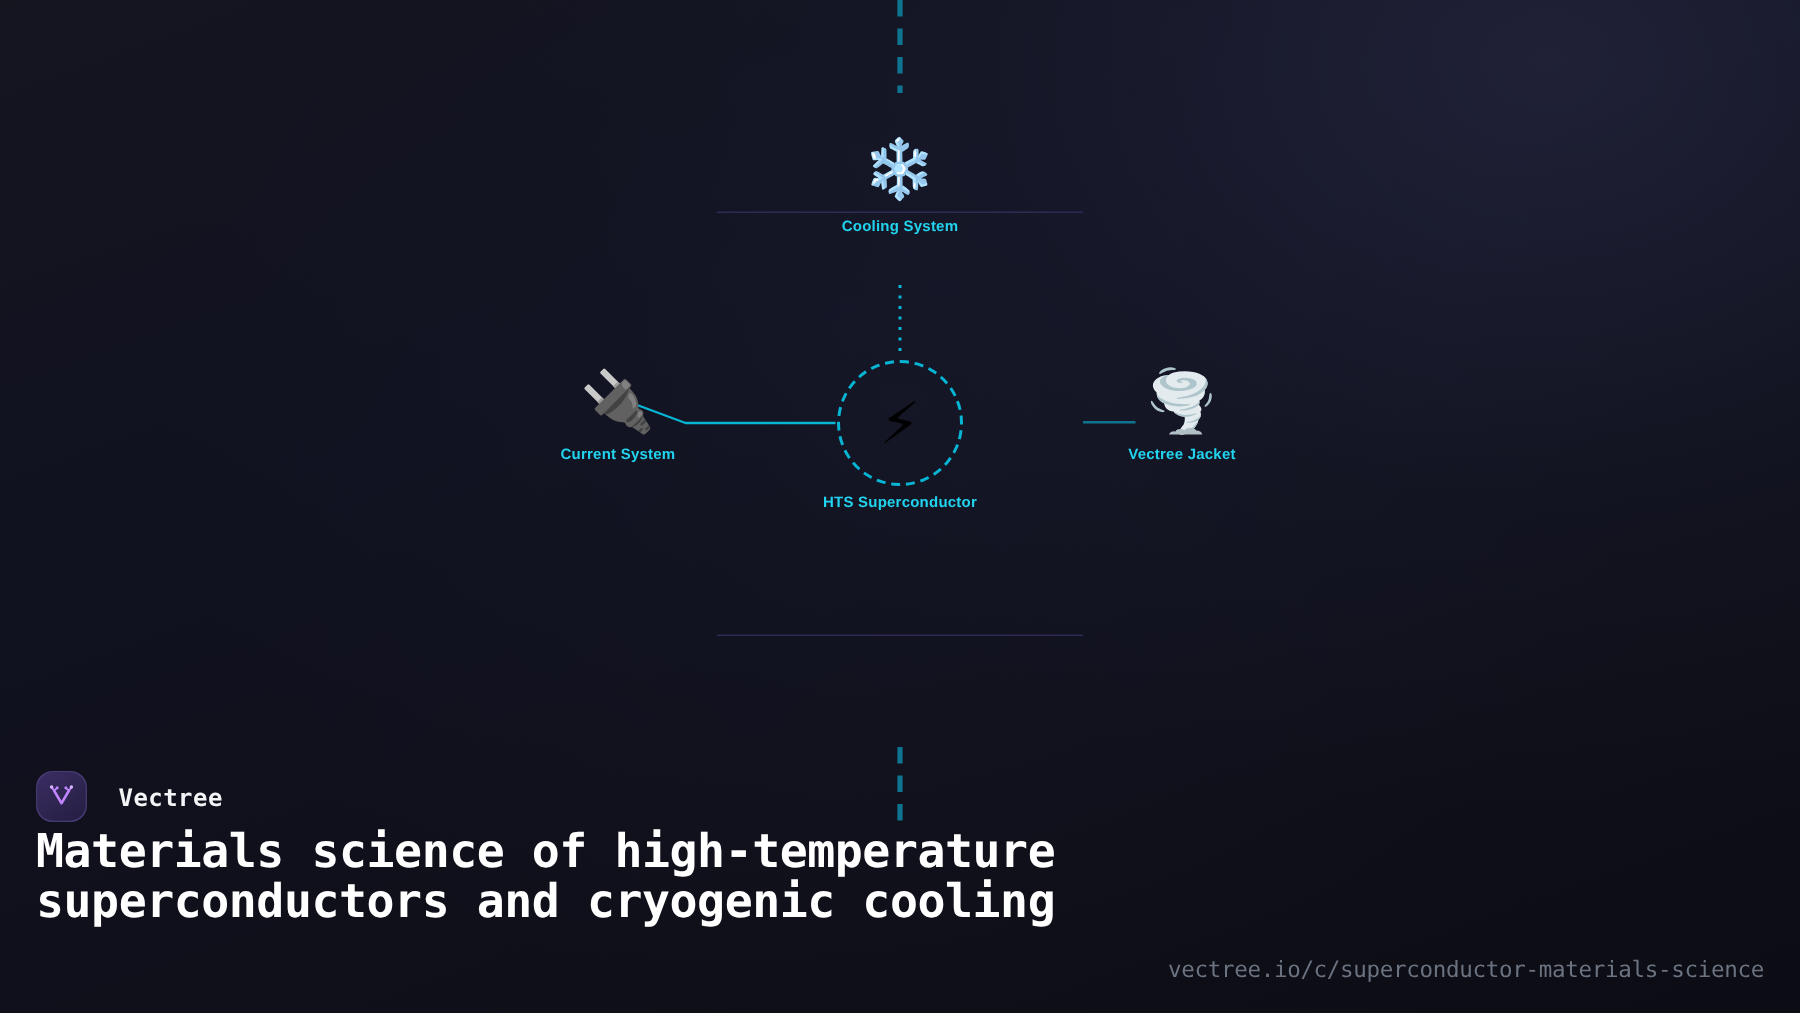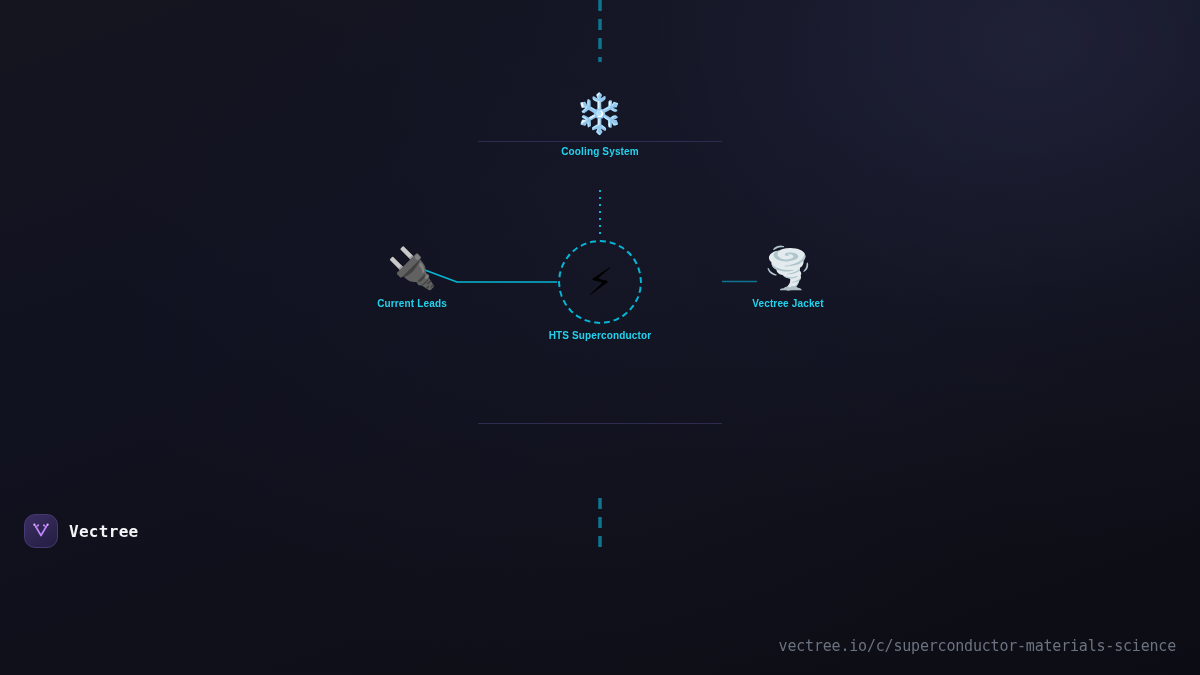--- a/index.html
+++ b/index.html
@@ -62,21 +62,21 @@
   #node-leads .node-label{ margin-top:10px; }
 
   
   #node-vacuum{ left:708px; top:248px; width:160px; }
   #node-vacuum .node-icon{ font-size:40px; }
   #node-vacuum .node-label{ margin-top:10px; }
 
   
   .footer{ position:absolute; left:0; right:0; bottom:0; height:185px; }
 
-  .brand{ position:absolute; left:24px; top:24px; display:flex; align-items:center; gap:11px; }
+  .brand{ position:absolute; left:24px; top:24px; display:flex; align-items:center; gap:21px; }
   .brand-logo{
     width:34px; height:34px; border-radius:11px;
     background:linear-gradient(145deg,#3b2d63 0%,#2e2550 55%,#241d42 100%);
     border:1px solid #463a72;
     display:flex; align-items:center; justify-content:center;
     flex:0 0 auto;
   }
   .brand-name{
     color:#f3f4f6; font-size:16px; font-weight:bold;
     font-family:"DejaVu Sans Mono", monospace;
@@ -133,21 +133,21 @@
 
   <div class="node" id="node-hts">
     <div class="ring">
       <span class="node-icon">⚡</span>
     </div>
     <div class="node-label">HTS Superconductor</div>
   </div>
 
   <div class="node" id="node-leads">
     <span class="node-icon">🔌</span>
-    <div class="node-label">Current Leads</div>
+    <div class="node-label">Current System</div>
   </div>
 
   <div class="node" id="node-vacuum">
     <span class="node-icon">🌪️</span>
     <div class="node-label">Vectree Jacket</div>
   </div>
 
 </div>
 
 <div class="footer">
@@ -160,16 +160,17 @@
         <path d="M15 6 L16.4 4.1 M15 6 L13.2 4.6" fill="none" stroke="#c084fc" stroke-width="1.3" stroke-linecap="round"></path>
         <circle cx="3.4" cy="3.7" r="1.15" fill="#d8b4fe"></circle>
         <circle cx="7.1" cy="4.2" r="1.0" fill="#c084fc"></circle>
         <circle cx="16.6" cy="3.7" r="1.15" fill="#d8b4fe"></circle>
         <circle cx="12.9" cy="4.2" r="1.0" fill="#c084fc"></circle>
       </svg>
     </div>
     <span class="brand-name">Vectree</span>
   </div>
 
+  <h1 class="headline">Materials science of high-temperature superconductors and cryogenic cooling</h1>
 
   <div class="url">vectree.io/c/superconductor-materials-science</div>
 
 </div>
 
 </body></html>

